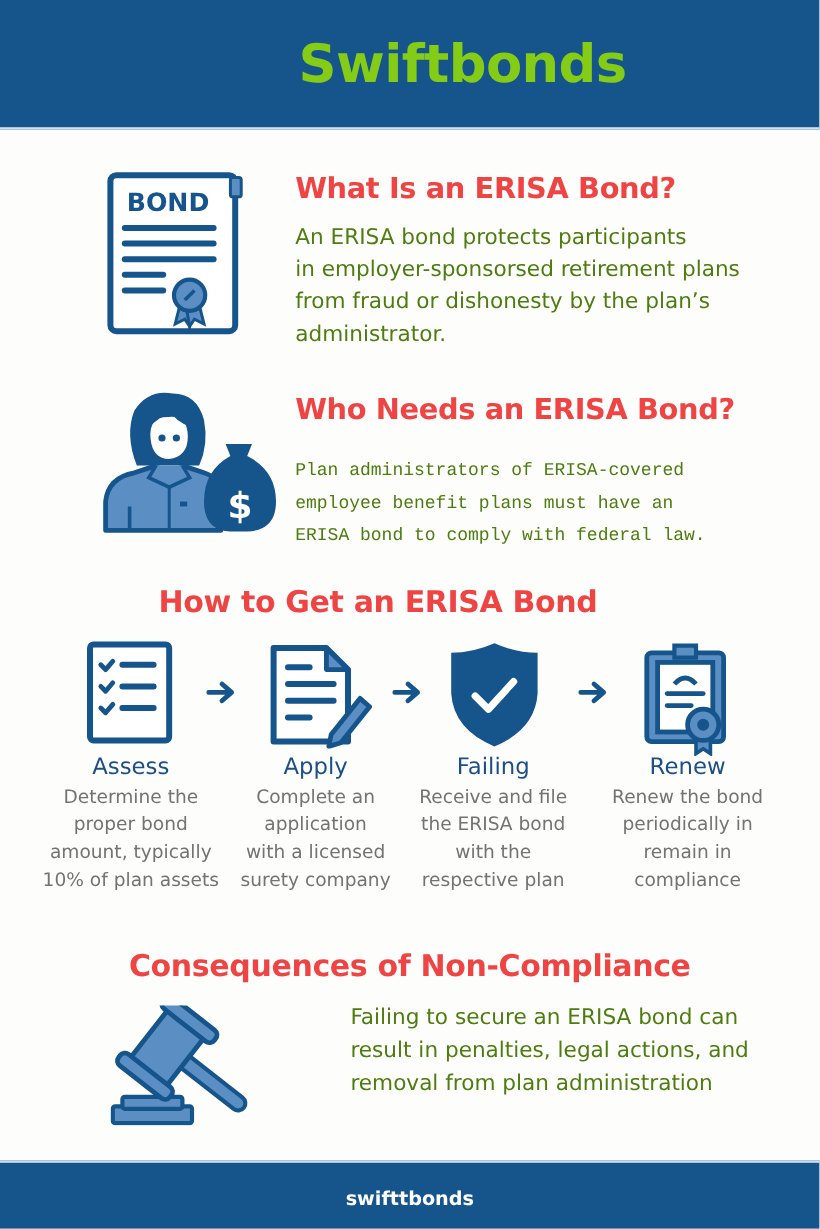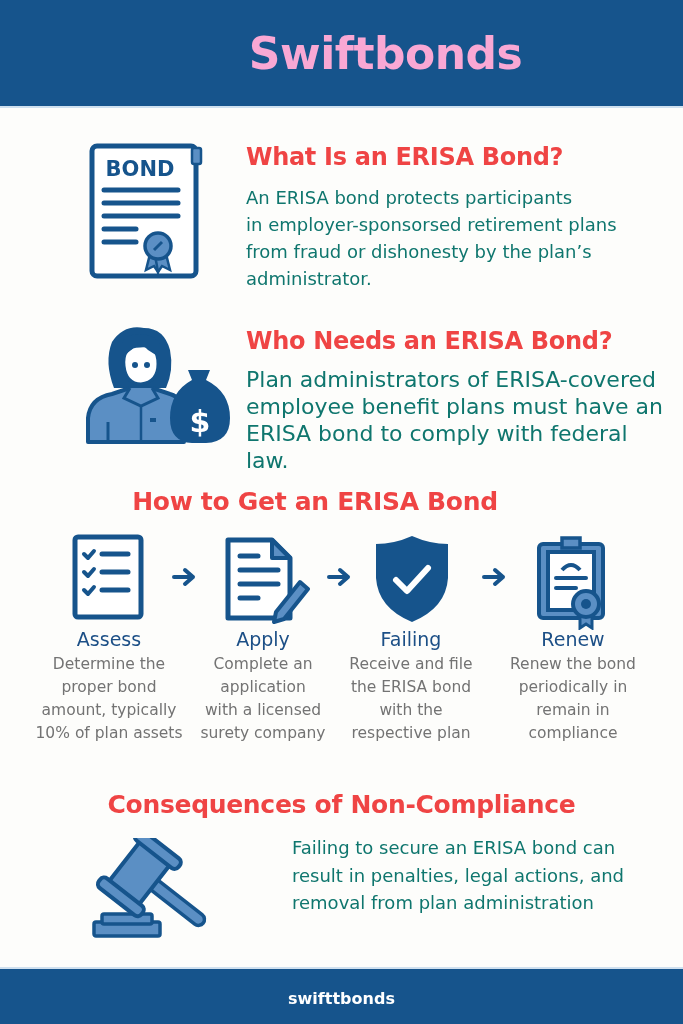--- a/index.html
+++ b/index.html
@@ -4,34 +4,34 @@
 <style>
   * { box-sizing: border-box; margin: 0; padding: 0; }
   html, body { width: 683px; height: 1024px; background: #fdfdfb; overflow: hidden; }
   body { font-family: "Liberation Sans", "DejaVu Sans", sans-serif; color: #1d1d1d; position: relative; }
 
   .header {
     position: absolute; left: 0; top: 0; width: 683px; height: 108px;
     background: #16548c; display: flex; align-items: center; justify-content: center;
     border-bottom: 2px solid #cfe0ef;
   }
-  .header h1 { color: #f9a8d4; font-family: "DejaVu Sans", sans-serif; font-weight: bold; font-size: 44px; letter-spacing: -0.5px; margin-left: 88px; }
+  .header h1 { color: #84cc16; font-family: "DejaVu Sans", sans-serif; font-weight: bold; font-size: 44px; letter-spacing: -0.5px; margin-left: 88px; }
 
   .section { position: absolute; }
   .sec-title { color: #ef4444; font-family: "DejaVu Sans", sans-serif; font-weight: bold; letter-spacing: -0.3px; }
-  .body-text { font-family: "DejaVu Sans", sans-serif; color: #0f766e; }
+  .body-text { font-family: "DejaVu Sans", sans-serif; color: #4d7c0f; }
 
   #s1 { left: 246px; top: 143px; width: 420px; }
   #s1 .sec-title { font-size: 24px; }
   #s1 .body-text { font-size: 18px; line-height: 27px; margin-top: 13px; }
   #ic-bond { position: absolute; left: 88px; top: 142px; width: 120px; height: 140px; }
 
   #s2 { left: 246px; top: 327px; width: 430px; }
   #s2 .sec-title { font-size: 24px; }
-  #s2 .body-text { font-size: 22px; line-height: 27px; margin-top: 11px; }
+  #s2 .body-text { font-size: 15px; line-height: 27px; margin-top: 24px; font-family: Liberation Mono, monospace; }
   #ic-admin { position: absolute; left: 84px; top: 322px; width: 146px; height: 124px; }
 
   #s3-title { position: absolute; left: 0; top: 487px; width: 630px; text-align: center; font-size: 25px; }
 
   .step { position: absolute; top: 628px; width: 180px; text-align: center; }
   .step .label { color: #1c4f86; font-family: "DejaVu Sans", sans-serif; font-weight: normal; font-size: 19px; }
   .step .desc { font-family: "DejaVu Sans", sans-serif; font-size: 15.5px; line-height: 23px; margin-top: 3px; color: #737373; }
   #step-1 { left: 19px; }
   #step-2 { left: 173px; }
   #step-3 { left: 321px; }

